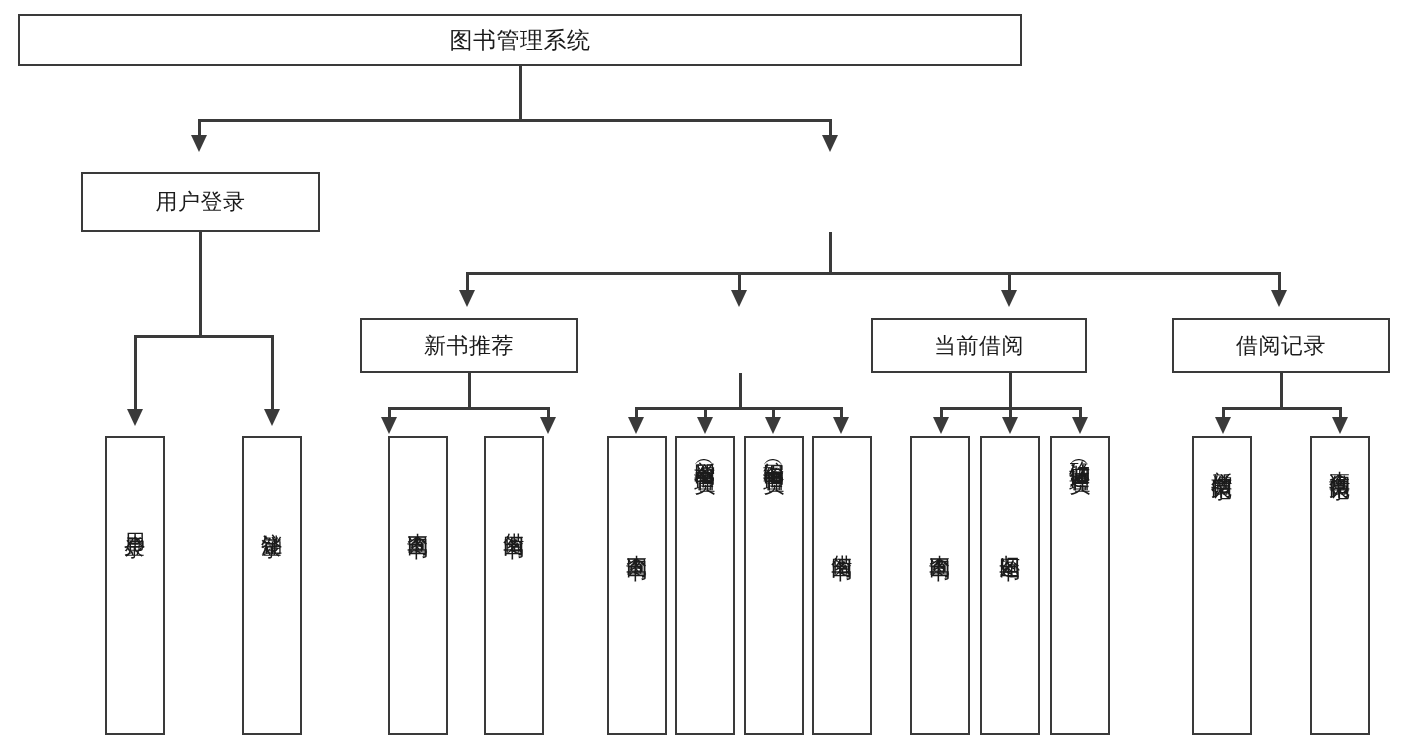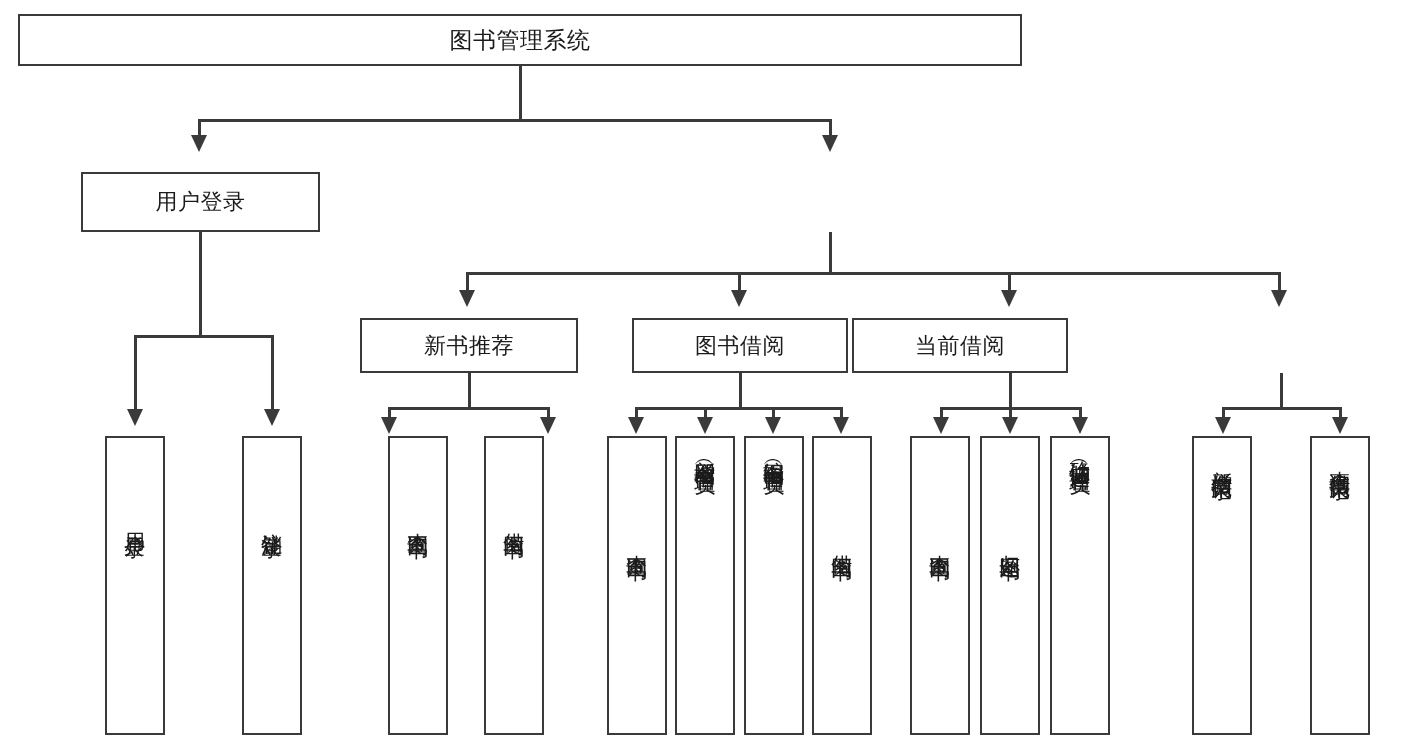--- a/index.html
+++ b/index.html
@@ -116,25 +116,25 @@
   <div class="ln v" style="left:738px; top:272px; width:3px; height:20px;"></div>
   <div class="arrow" style="left:731px; top:290px;"></div>
   <div class="ln v" style="left:1008px; top:272px; width:3px; height:20px;"></div>
   <div class="arrow" style="left:1001px; top:290px;"></div>
   <div class="ln v" style="left:1278px; top:272px; width:3px; height:20px;"></div>
   <div class="arrow" style="left:1271px; top:290px;"></div>
 
   <div class="node horiz" style="left:360px; top:318px; width:218px; height:55px;text-align:center;">
     <span class="lbl">新书推荐</span>
   </div>
-  <div class="node horiz" style="left:632px; top:318px; width:216px; height:55px;">
-    <span class="lbl">图书借阅</span>
-  </div>
-  <div class="node horiz" style="left:852px; top:318px; width:216px; height:55px;">
+  <div class="node horiz" style="left:871px; top:318px; width:216px; height:55px;">
     <span class="lbl">当前借阅</span>
+  </div>
+  <div class="node horiz" style="left:1172px; top:318px; width:218px; height:55px;">
+    <span class="lbl">借阅记录</span>
   </div>
 
   <div class="ln v" style="left:468px; top:373px; width:3px; height:36px;"></div>
   <div class="ln h" style="left:388px; top:407px; width:162px; height:3px;"></div>
   <div class="ln v" style="left:388px; top:407px; width:3px; height:12px;"></div>
   <div class="arrow" style="left:381px; top:417px;"></div>
   <div class="ln v" style="left:547px; top:407px; width:3px; height:12px;"></div>
   <div class="arrow" style="left:540px; top:417px;"></div>
 
   <div class="ln v" style="left:739px; top:373px; width:3px; height:36px;"></div>

